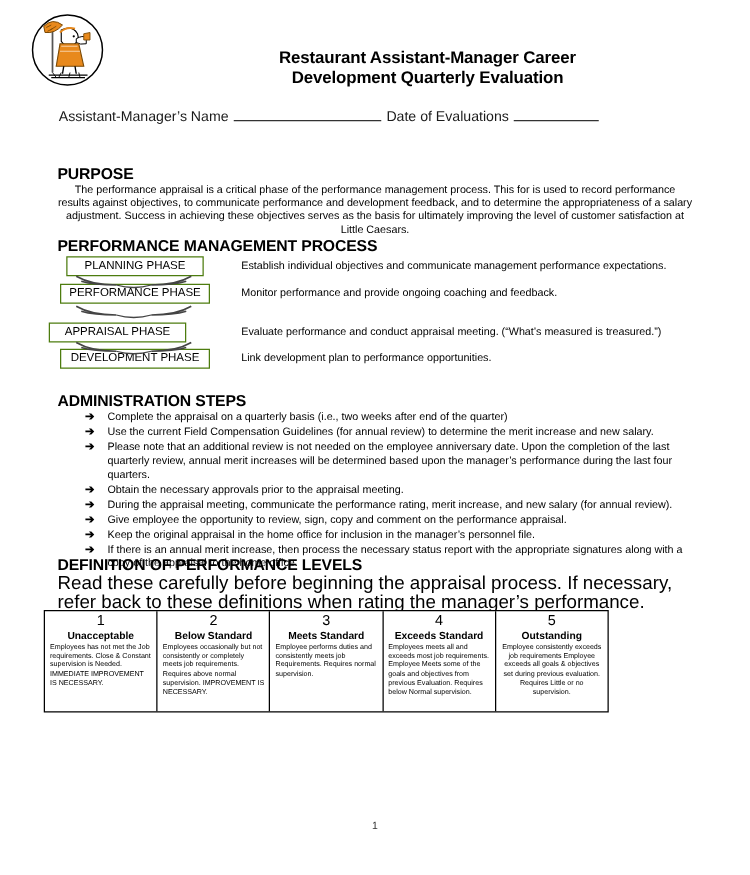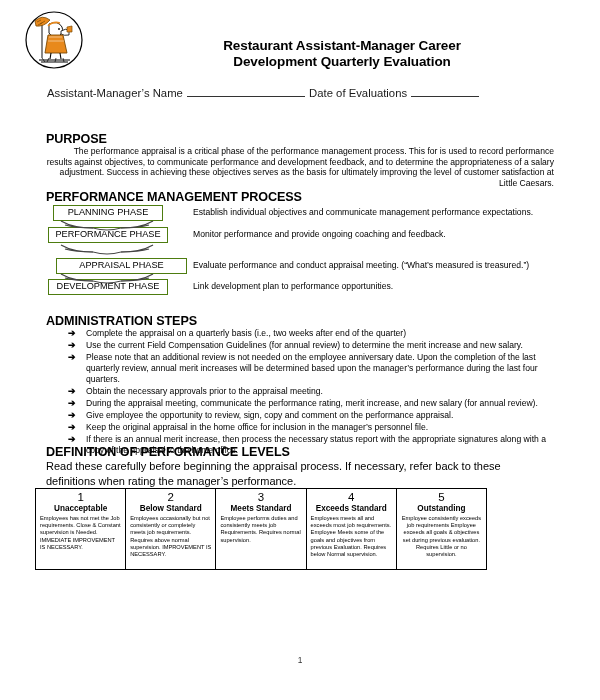--- a/index.html
+++ b/index.html
@@ -70,21 +70,21 @@
   .h-sec {
     position: absolute;
     font-size: 12.6px;
     font-weight: bold;
     letter-spacing: -0.1px;
   }
   .body-text {
     position: absolute;
     font-size: 8.6px;
     line-height: 10.6px;
-    text-align: right;
+    text-align: center;
   }
 
   
   .purpose-h { left: 46px; top: 132px; }
   .purpose-p { left: 46px; top: 146px; width: 508px; }
 
   
   .pmp-h { left: 46px; top: 190px; }
 
   .phase-box {
@@ -135,21 +135,21 @@
     font-weight: bold;
   }
 
   
   .defs-h { left: 46px; top: 445px; }
   .defs-p {
     position: absolute;
     left: 46px;
     top: 459px;
     width: 505px;
-    font-size: 11px;
+    font-size: 15px;
     line-height: 15px;
   }
 
   
   .levels {
     position: absolute;
     left: 35px;
     top: 488px;
     width: 452px;
     height: 82px;
@@ -266,21 +266,21 @@
   </div>
 
   <div class="connector" style="top:243px;">
     <svg viewBox="0 0 110 14" width="110" height="14">
       <path d="M8 2 Q20 9 40 9 Q22 9 12 6" fill="none" stroke="#444" stroke-width="1.3"></path>
       <path d="M100 2 Q88 9 68 9 Q86 9 96 6" fill="none" stroke="#444" stroke-width="1.3"></path>
       <path d="M40 9 Q54 13 68 9" fill="none" stroke="#444" stroke-width="1"></path>
     </svg>
   </div>
 
-  <div class="phase-box" style="left:56px; top:258px; width:131px; height:16px;">APPRAISAL PHASE</div>
+  <div class="phase-box" style="left:39px; top:258px; width:110px; height:16px;">APPRAISAL PHASE</div>
   <div class="phase-desc" style="top:260px;">Evaluate performance and conduct appraisal meeting.  (“What’s measured is treasured.”)</div>
 
   <div class="phase-box" style="left:48px; top:279px; width:120px; height:16px;">DEVELOPMENT PHASE</div>
   <div class="phase-desc" style="top:281px;">Link development plan to performance opportunities.</div>
 
   <div class="connector" style="top:272px;">
     <svg viewBox="0 0 110 14" width="110" height="14">
       <path d="M8 2 Q20 9 40 9 Q22 9 12 6" fill="none" stroke="#444" stroke-width="1.3"></path>
       <path d="M100 2 Q88 9 68 9 Q86 9 96 6" fill="none" stroke="#444" stroke-width="1.3"></path>
       <path d="M40 9 Q54 13 68 9" fill="none" stroke="#444" stroke-width="1"></path>

